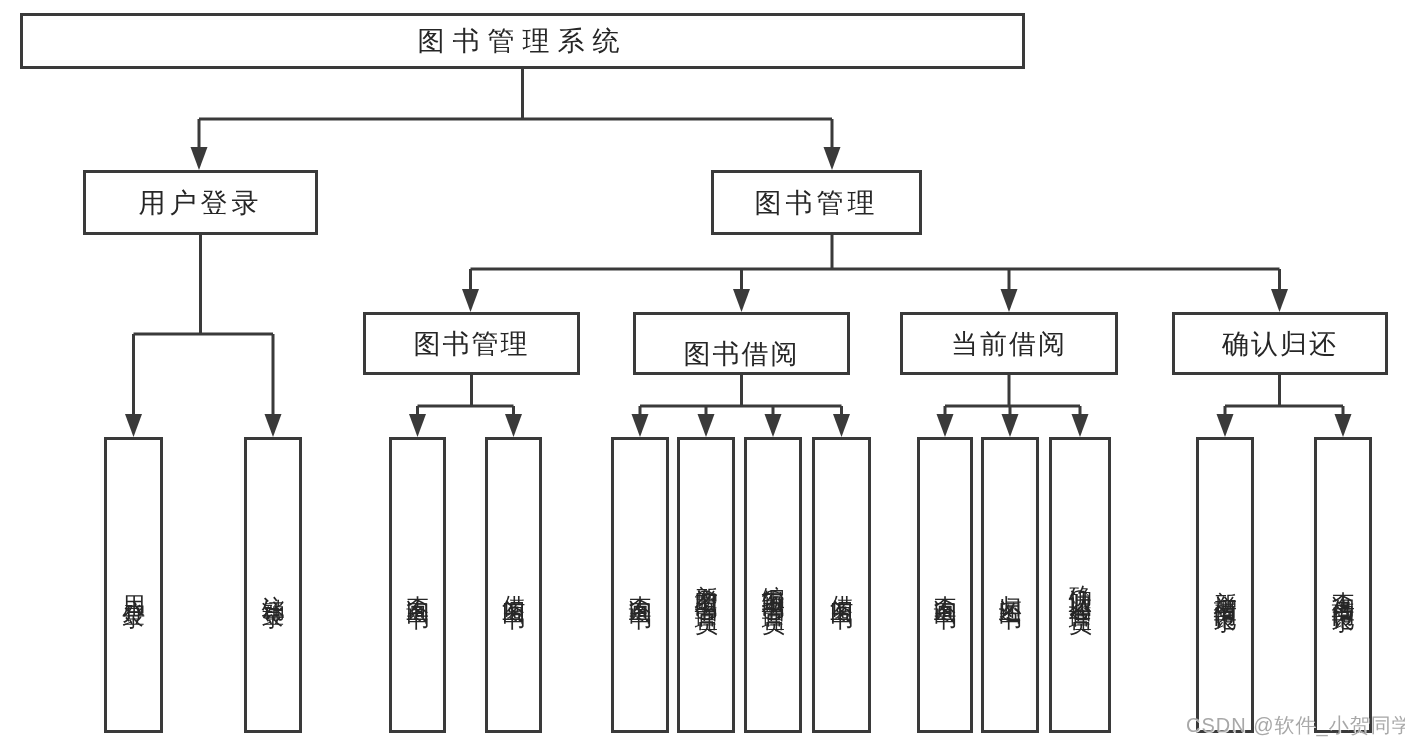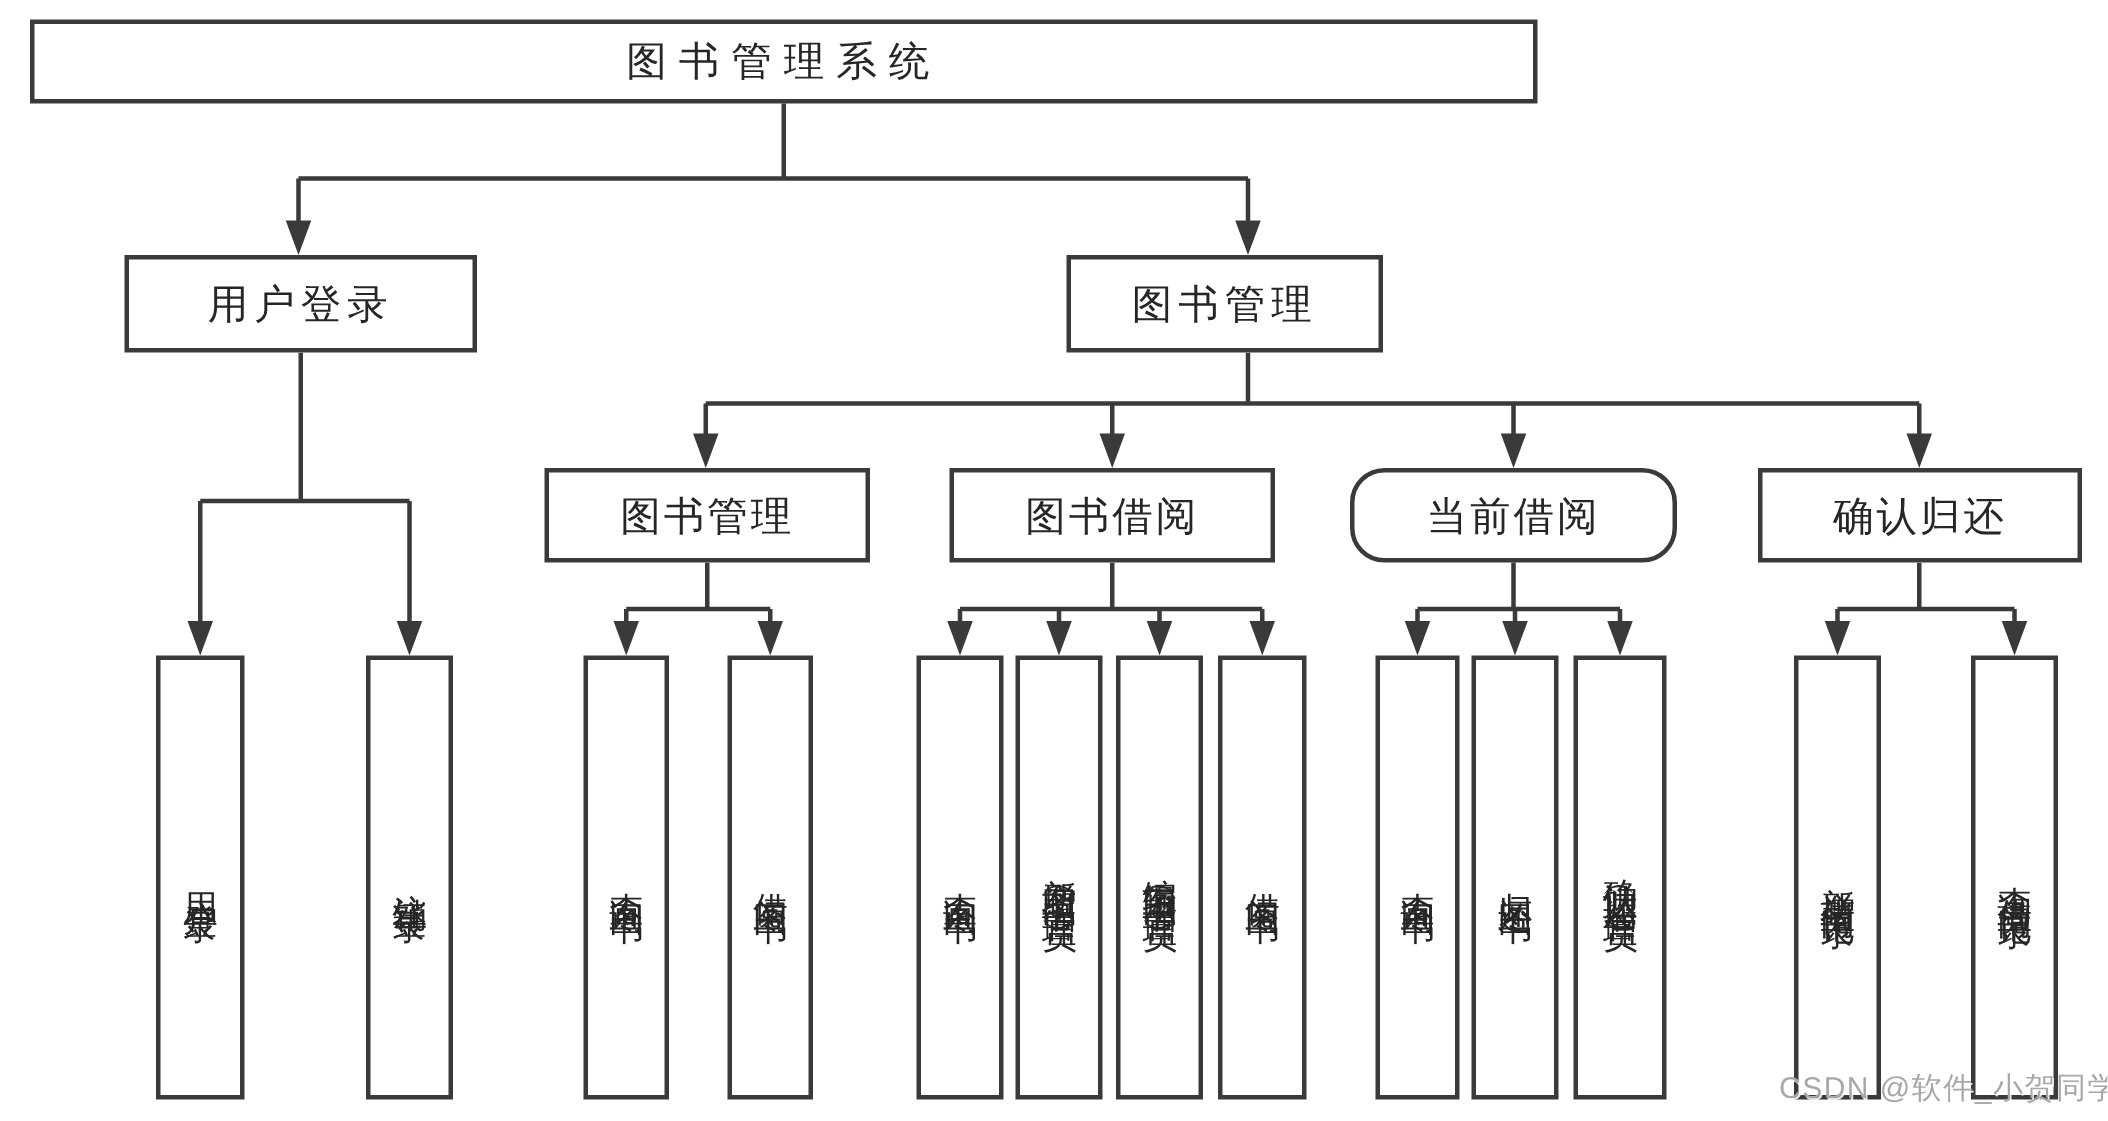--- a/index.html
+++ b/index.html
@@ -126,24 +126,24 @@
   <div class="box" style="left:83px; top:170px; width:235px; height:65px;">
     <span class="hlabel ls-l2">用户登录</span>
   </div>
   <div class="box" style="left:711px; top:170px; width:211px; height:65px;">
     <span class="hlabel ls-l2">图书管理</span>
   </div>
 
   <div class="box" style="left:363px; top:312px; width:217px; height:63px;">
     <span class="hlabel ls-l3">图书管理</span>
   </div>
-  <div class="box" style="left:633px; top:312px; width:217px; height:63px;">
+  <div class="box" style="left:633px; top:312px; width:217px; height:63px;align-items:flex-end;">
     <span class="hlabel ls-l3">图书借阅</span>
   </div>
-  <div class="box" style="left:900px; top:312px; width:218px; height:63px;border-radius:23px;">
+  <div class="box" style="left:900px; top:312px; width:218px; height:63px;">
     <span class="hlabel ls-l3">当前借阅</span>
   </div>
   <div class="box" style="left:1172px; top:312px; width:216px; height:63px;">
     <span class="hlabel ls-l3">确认归还</span>
   </div>
 
   <div class="box" style="left:104px; top:437px; width:59px; height:296px;">
     <span class="vlabel">用户登录</span>
   </div>
   <div class="box" style="left:244px; top:437px; width:58px; height:296px;">

